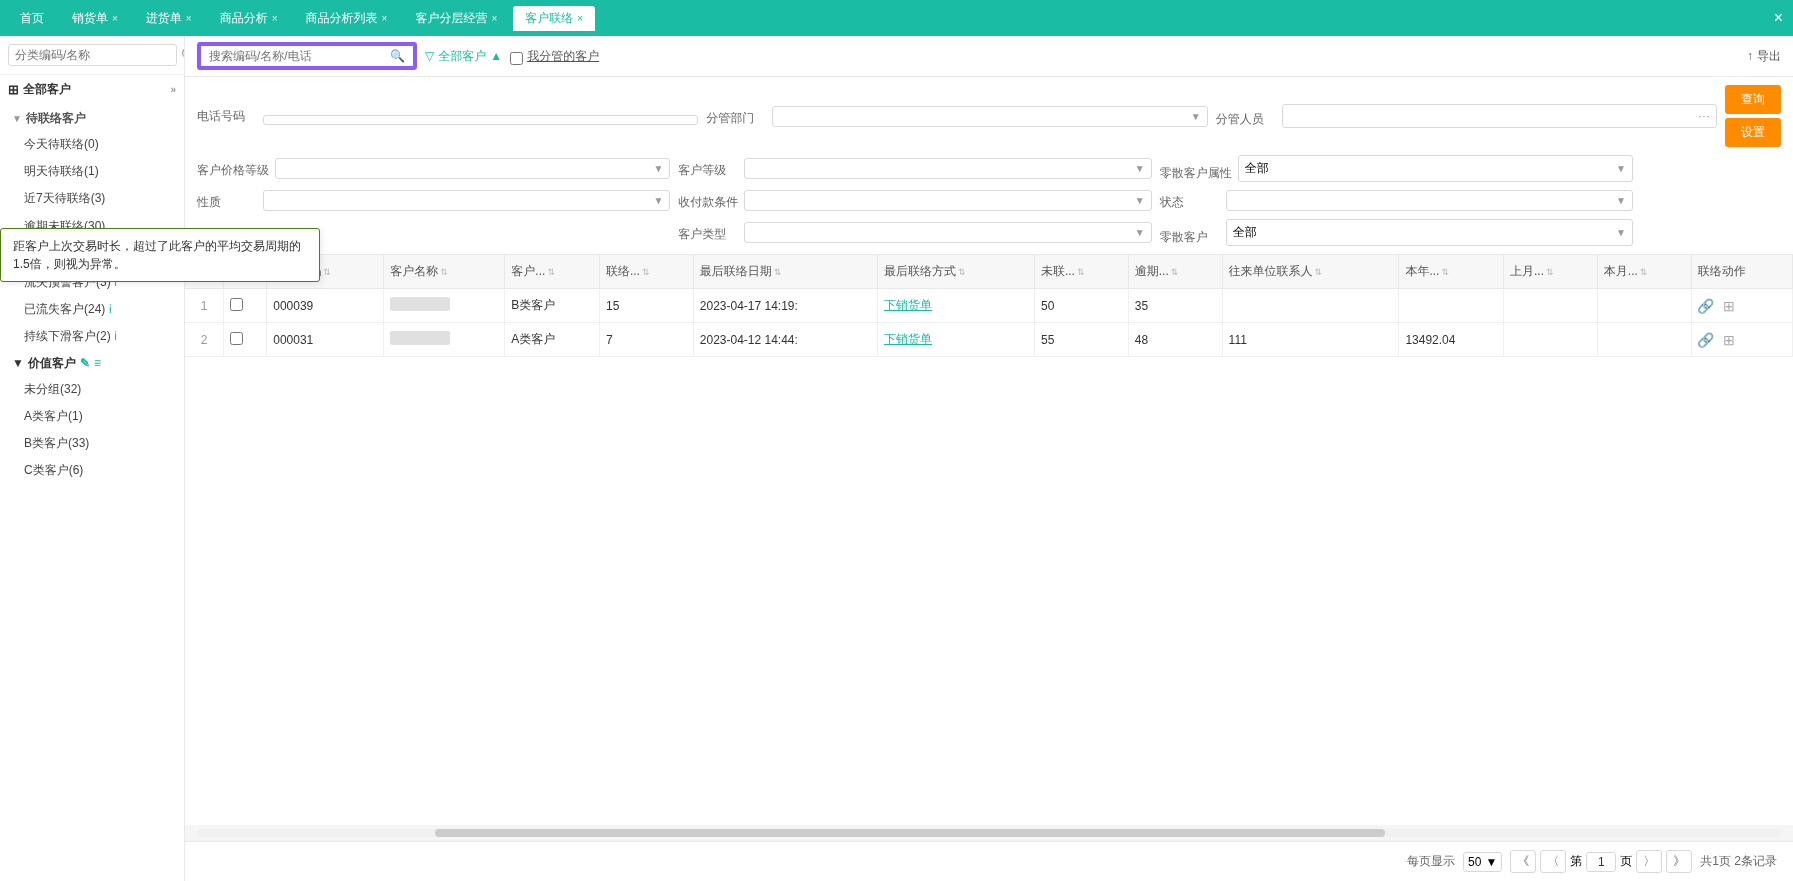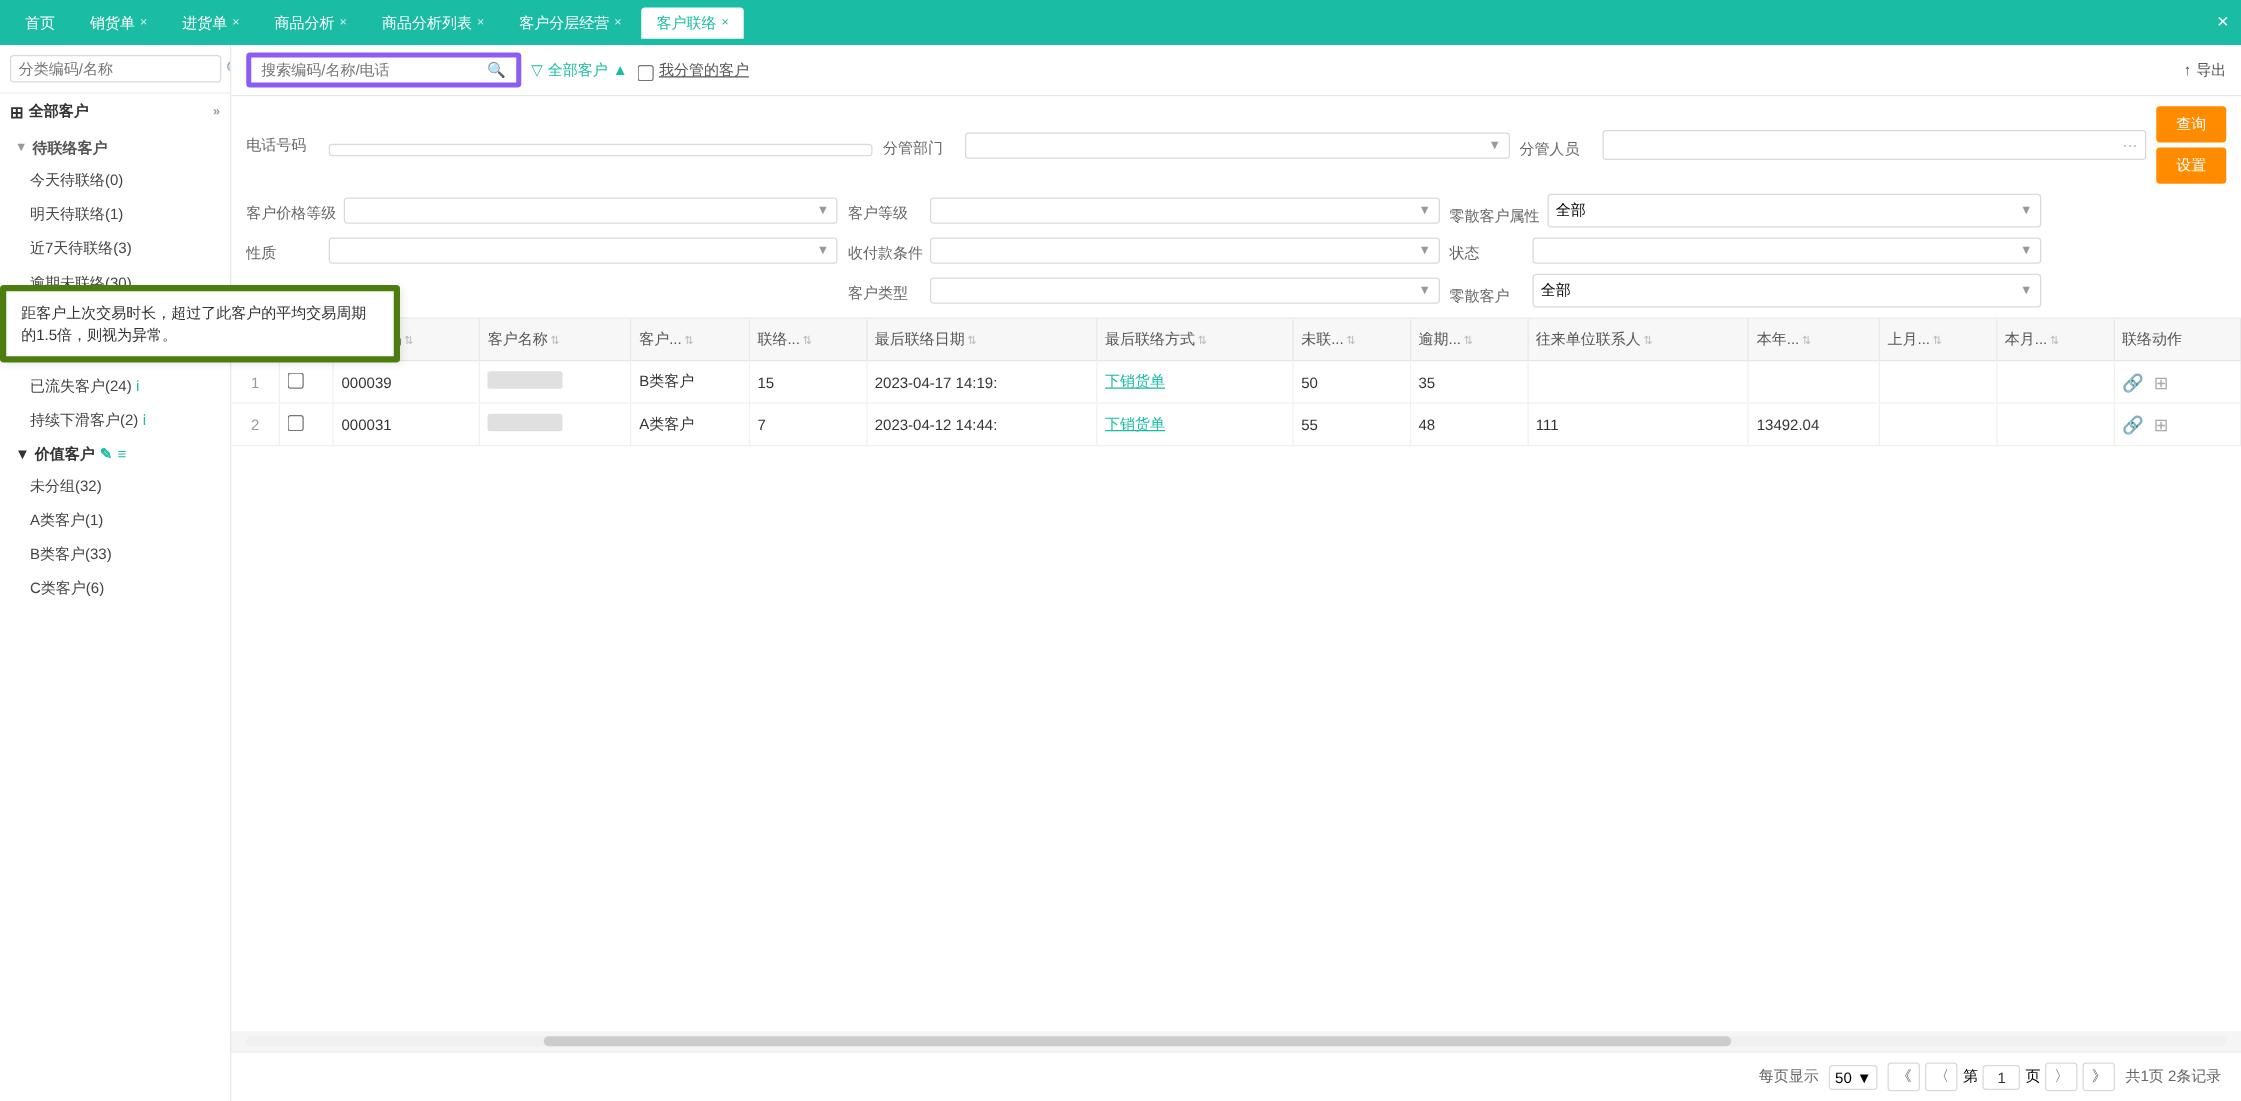--- a/index.html
+++ b/index.html
@@ -102,21 +102,21 @@
       margin: 1px 4px;
       padding-left: 20px;
     }
 
     
     .tooltip-box {
       position: absolute;
       left: 0;
       top: 228px;
       background: #fff;
-      border: 5px solid #4d7c0f;
+      border: 1px solid #4d7c0f;
       border-radius: 3px;
       padding: 8px 12px;
       max-width: 320px;
       z-index: 100;
       box-shadow: 2px 2px 6px rgba(0,0,0,0.08);
       color: #333;
       font-size: 12px;
       line-height: 1.5;
     }
 

